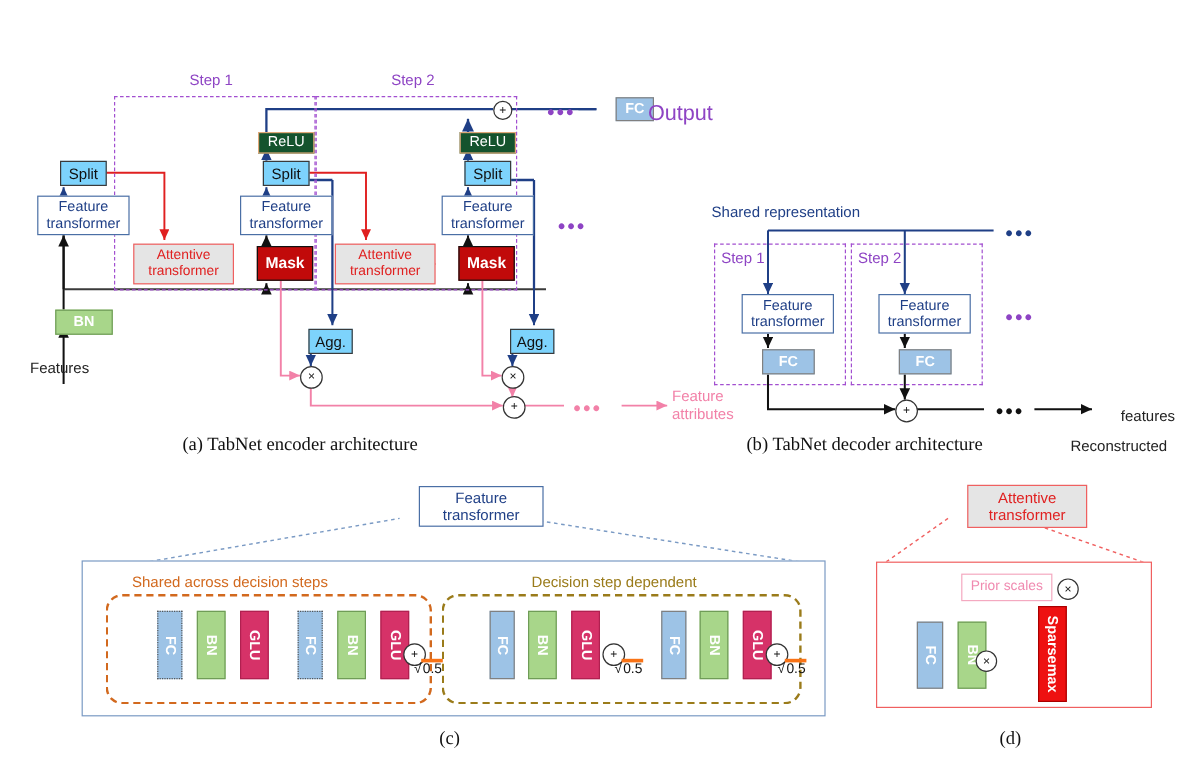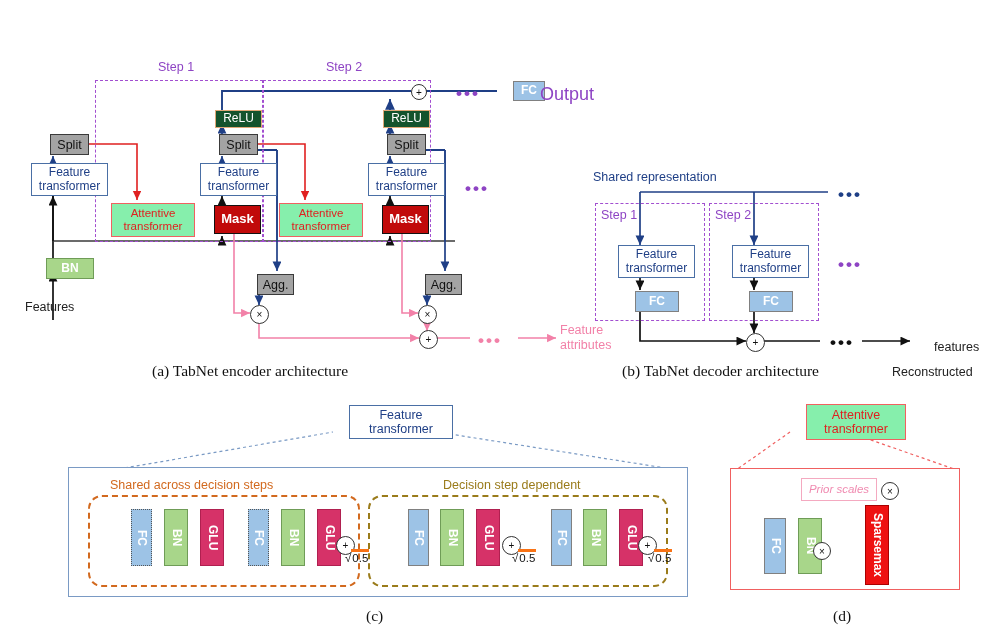--- a/index.html
+++ b/index.html
@@ -1,31 +1,31 @@
 <!DOCTYPE html>
 <html><head>
 <meta charset="utf-8">
 <style>
   html,body{margin:0;padding:0;background:#fff;}
   body{width:1000px;height:638px;position:relative;overflow:hidden;
        font-family:"Liberation Sans",sans-serif;color:#1a1a1a;}
   .box{position:absolute;box-sizing:border-box;display:flex;align-items:center;
        justify-content:center;text-align:center;line-height:1.12;margin-left:16px;}
   
-  .b-white{background:#a3a3a3;border:1.3px solid #3a3a3a;color:#111;}
+  .b-white{background:#7dd3fc;border:1.3px solid #3a3a3a;color:#111;}
   .b-ft{background:#fff;border:1.3px solid #4a6fa5;color:#1f3f86;}
   .b-relu{background:#14532d;border:1.1px solid #e0a878;color:#fff;}
   .b-mask{background:#c10a0a;border:1.2px solid #111;color:#fff;font-weight:700;}
   .b-bn{background:#a8d68a;border:1.2px solid #6f9c57;color:#fff;font-weight:700;}
-  .b-att{background:#86efac;border:1.3px solid #f06060;color:#e02020;}
+  .b-att{background:#e5e5e5;border:1.3px solid #f06060;color:#e02020;}
   .b-fc{background:#9dc3e6;border:1.2px solid #808080;color:#fff;font-weight:700;}
   .b-fcd{background:#9dc3e6;border:1.6px dotted #555;color:#fff;font-weight:700;}
   .b-glu{background:#d63268;border:1.2px solid #b02050;color:#fff;font-weight:700;}
   .b-spx{background:#ee1111;border:1.2px solid #aa0000;color:#fff;font-weight:700;}
-  .b-prior{background:#fff;border:1.2px solid #f4a9c0;color:#f08ab0;font-style:italic;}
+  .b-prior{background:#fff;border:1.2px solid #f4a9c0;color:#f08ab0;}
   .vert{writing-mode:vertical-rl;text-orientation:mixed;}
   
   .dash-purple{position:absolute;border:1.4px dashed #a24fd0;box-sizing:border-box;}
   .dash-orange{position:absolute;border:2px dashed #d2691e;border-radius:14px;box-sizing:border-box;}
   .dash-olive{position:absolute;border:2px dashed #9a7b1a;border-radius:14px;box-sizing:border-box;}
   .panel{position:absolute;border:1.3px solid #7a9ac4;box-sizing:border-box;background:#fff;}
   .panel-red{position:absolute;border:1.3px solid #f06060;box-sizing:border-box;background:#fff;}
   .lbl{position:absolute;white-space:nowrap;}
   .lbl-step{color:#8e44c4;font-size:12.5px;}
   .lbl-blue{color:#1f3f86;font-size:12.5px;}

